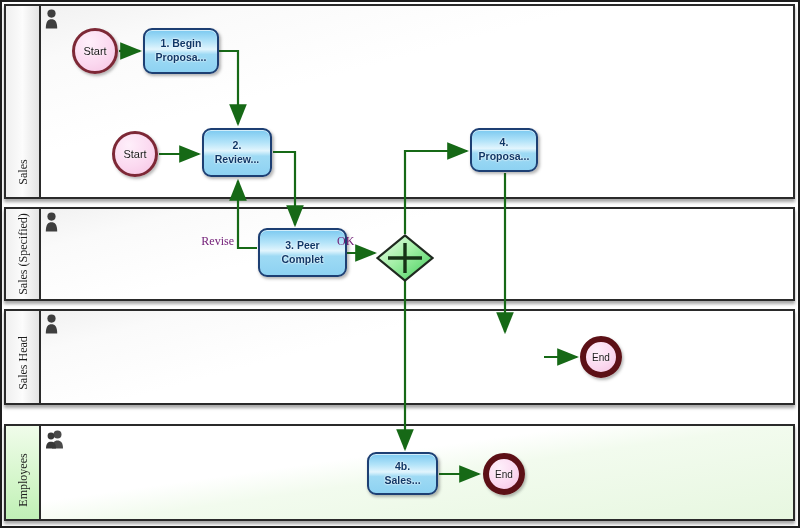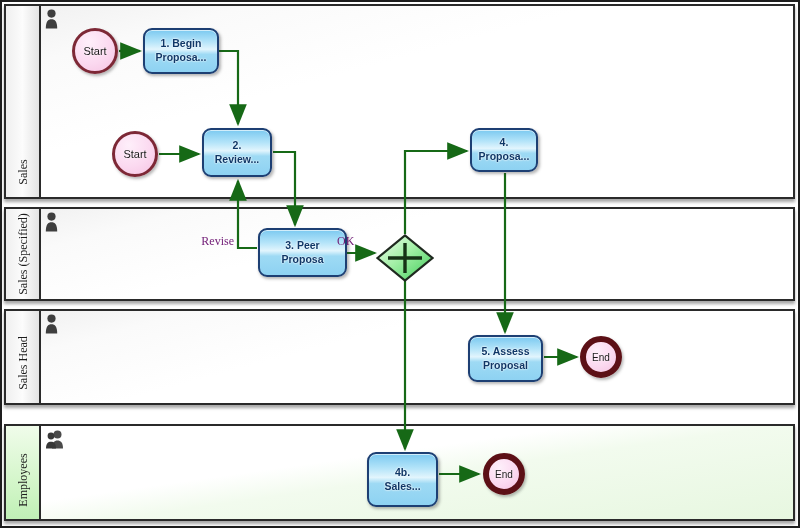--- a/index.html
+++ b/index.html
@@ -164,38 +164,34 @@
     <span>Start</span>
   </div>
 
   <div class="node task" style="left:202px;top:128px;width:70px;height:49px;">
     <span>2.</span>
     <span>Review...</span>
   </div>
 
   <div class="node task" style="left:258px;top:228px;width:89px;height:49px;">
     <span>3. Peer</span>
-    <span>Proposa</span>
+    <span>Complet</span>
   </div>
 
   <div class="node task" style="left:470px;top:128px;width:68px;height:44px;">
     <span>4.</span>
     <span>Proposa...</span>
   </div>
 
-  <div class="node task" style="left:468px;top:335px;width:75px;height:47px;">
-    <span>5. Assess</span>
-    <span>Proposal</span>
-  </div>
 
   <div class="node event end" style="left:580px;top:336px;width:42px;height:42px;">
     <span>End</span>
   </div>
 
-  <div class="node task" style="left:367px;top:452px;width:71px;height:55px;">
+  <div class="node task" style="left:367px;top:452px;width:71px;height:43px;">
     <span>4b.</span>
     <span>Sales...</span>
   </div>
 
   <div class="node event end" style="left:483px;top:453px;width:42px;height:42px;">
     <span>End</span>
   </div>
 
   <div class="edge-label" style="left:184px;top:234px;width:50px;text-align:right;">Revise</div>
   <div class="edge-label" style="left:337px;top:234px;">OK</div>

